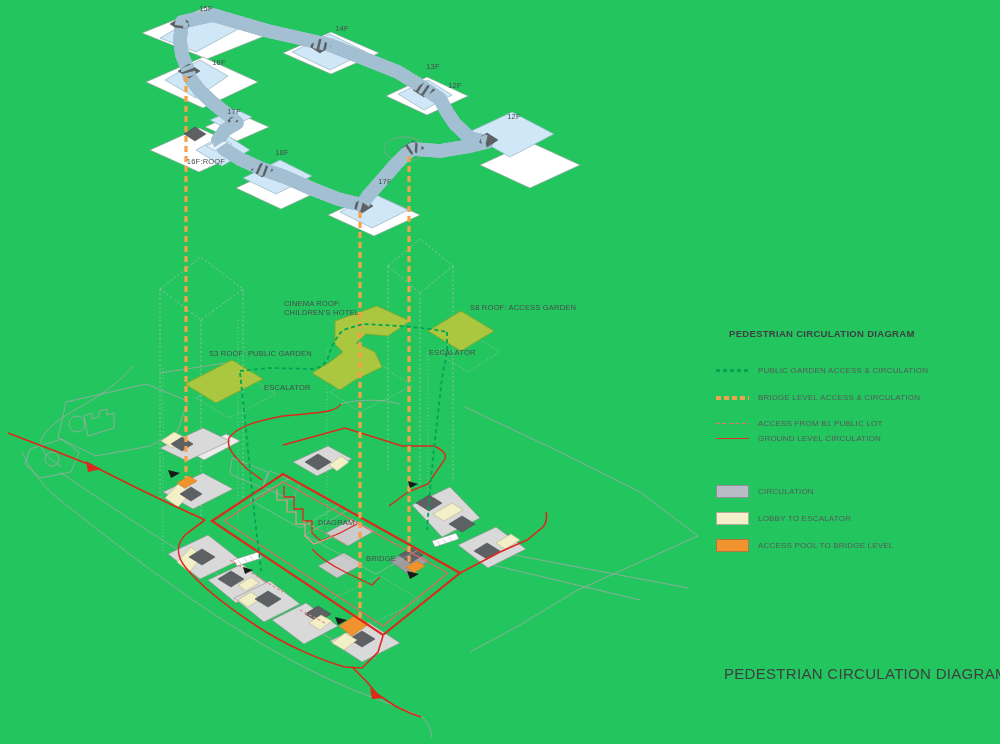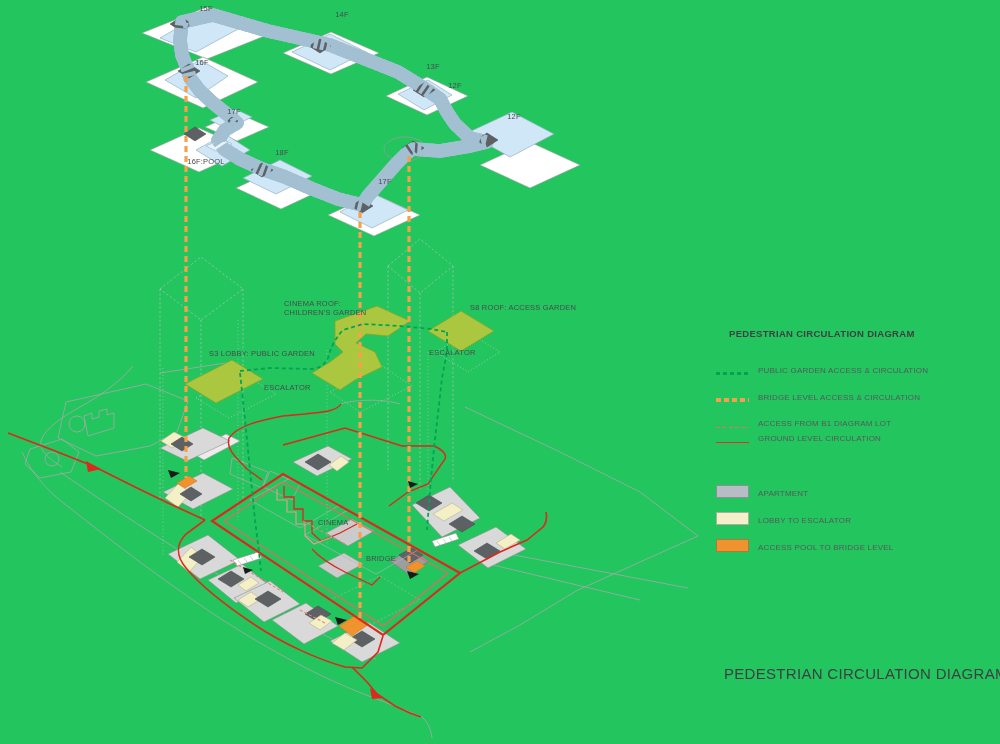--- a/index.html
+++ b/index.html
@@ -4,21 +4,21 @@
 <style>
   html,body{margin:0;padding:0;background:#ffffff;}
   #stage{position:relative;width:1000px;height:744px;background:#22c55e;overflow:hidden;
          font-family:Liberation Sans, sans-serif;}
   #art{position:absolute;left:0;top:0;}
   .lbl{position:absolute;font-size:7.5px;color:#4b4b4d;letter-spacing:.2px;white-space:pre-line;line-height:1.25;}
   .lbl.center{transform:translateX(-50%);}
   
   #legend{position:absolute;left:710px;top:322px;width:285px;}
   .lg-title{position:absolute;left:19px;top:6px;font-size:9.5px;font-weight:bold;color:#3f4042;letter-spacing:.3px;white-space:nowrap;}
-  .lg-row{position:absolute;left:6px;display:flex;align-items:flex-end;white-space:nowrap;}
+  .lg-row{position:absolute;left:6px;display:flex;align-items:center;white-space:nowrap;}
   .lg-sample{width:33px;margin-right:9px;flex:0 0 33px;}
   .lg-text{font-size:8px;color:#58595b;letter-spacing:.2px;}
   .dash-green{height:3px;background:repeating-linear-gradient(90deg,#00a553 0 4px,transparent 4px 7px);}
   .dash-orange{height:4px;background:repeating-linear-gradient(90deg,#f5a14b 0 5px,transparent 5px 8px);}
   .dash-b1{height:1.5px;background:repeating-linear-gradient(90deg,#e4726a 0 4px,transparent 4px 6.5px);}
   .solid-red{height:1.5px;background:#e03127;}
   .sw{height:13px;border:.5px solid rgba(90,90,90,.45);box-sizing:border-box;}
   #footer-title{position:absolute;left:724px;top:665px;font-size:15px;color:#3e3f41;letter-spacing:.3px;white-space:nowrap;}
 </style>
 </head>
@@ -227,62 +227,62 @@
   <g fill="#1a1a1a">
     <polygon points="168,470 180,473 171,478"></polygon>
     <polygon points="407,571 419,574 410,579"></polygon>
     <polygon points="335,617 347,620 338,625"></polygon>
     <polygon points="243,567 253,570 245,574"></polygon>
     <polygon points="408,481 418,484 410,488"></polygon>
   </g>
 </svg>
 
 <span class="lbl center" style="left:206px;top:4px">15F</span>
-<span class="lbl center" style="left:342px;top:10px">14F</span>
-<span class="lbl center" style="left:202px;top:58px">16F</span>
+<span class="lbl center" style="left:342px;top:24px">14F</span>
+<span class="lbl center" style="left:219px;top:58px">16F</span>
 <span class="lbl center" style="left:433px;top:62px">13F</span>
 <span class="lbl center" style="left:455px;top:81px">12F</span>
 <span class="lbl center" style="left:514px;top:112px">12F</span>
 <span class="lbl center" style="left:234px;top:107px">17F</span>
-<span class="lbl center" style="left:206px;top:157px">16F:POOL</span>
+<span class="lbl center" style="left:206px;top:157px">16F:ROOF</span>
 <span class="lbl center" style="left:282px;top:148px">18F</span>
 <span class="lbl center" style="left:385px;top:177px">17F</span>
 
 <span class="lbl" style="left:284px;top:299px">CINEMA ROOF:
-CHILDREN'S GARDEN</span>
+CHILDREN'S HOTEL</span>
 <span class="lbl" style="left:470px;top:303px">S8 ROOF: ACCESS GARDEN</span>
-<span class="lbl" style="left:209px;top:349px">S3 LOBBY: PUBLIC GARDEN</span>
+<span class="lbl" style="left:209px;top:349px">S3 ROOF: PUBLIC GARDEN</span>
 <span class="lbl" style="left:264px;top:383px">ESCALATOR</span>
 <span class="lbl" style="left:429px;top:348px">ESCALATOR</span>
-<span class="lbl" style="left:318px;top:518px">CINEMA</span>
+<span class="lbl" style="left:318px;top:518px">DIAGRAM</span>
 <span class="lbl" style="left:366px;top:554px">BRIDGE</span>
 
 <div id="legend">
   <div class="lg-title">PEDESTRIAN CIRCULATION DIAGRAM</div>
 
   <div class="lg-row" style="top:44px">
     <div class="lg-sample dash-green"></div>
     <span class="lg-text">PUBLIC GARDEN ACCESS &amp; CIRCULATION</span>
   </div>
   <div class="lg-row" style="top:71px">
     <div class="lg-sample dash-orange"></div>
     <span class="lg-text">BRIDGE LEVEL ACCESS &amp; CIRCULATION</span>
   </div>
   <div class="lg-row" style="top:97px">
     <div class="lg-sample dash-b1"></div>
-    <span class="lg-text">ACCESS FROM B1 DIAGRAM LOT</span>
+    <span class="lg-text">ACCESS FROM B1 PUBLIC LOT</span>
   </div>
   <div class="lg-row" style="top:112px">
     <div class="lg-sample solid-red"></div>
     <span class="lg-text">GROUND LEVEL CIRCULATION</span>
   </div>
 
   <div class="lg-row" style="top:163px">
     <div class="lg-sample sw" style="background:#b7bdc5"></div>
-    <span class="lg-text">APARTMENT</span>
+    <span class="lg-text">CIRCULATION</span>
   </div>
   <div class="lg-row" style="top:190px">
     <div class="lg-sample sw" style="background:#f3f0cb"></div>
     <span class="lg-text">LOBBY TO ESCALATOR</span>
   </div>
   <div class="lg-row" style="top:217px">
     <div class="lg-sample sw" style="background:#f0922e"></div>
     <span class="lg-text">ACCESS POOL TO BRIDGE LEVEL</span>
   </div>
 </div>

